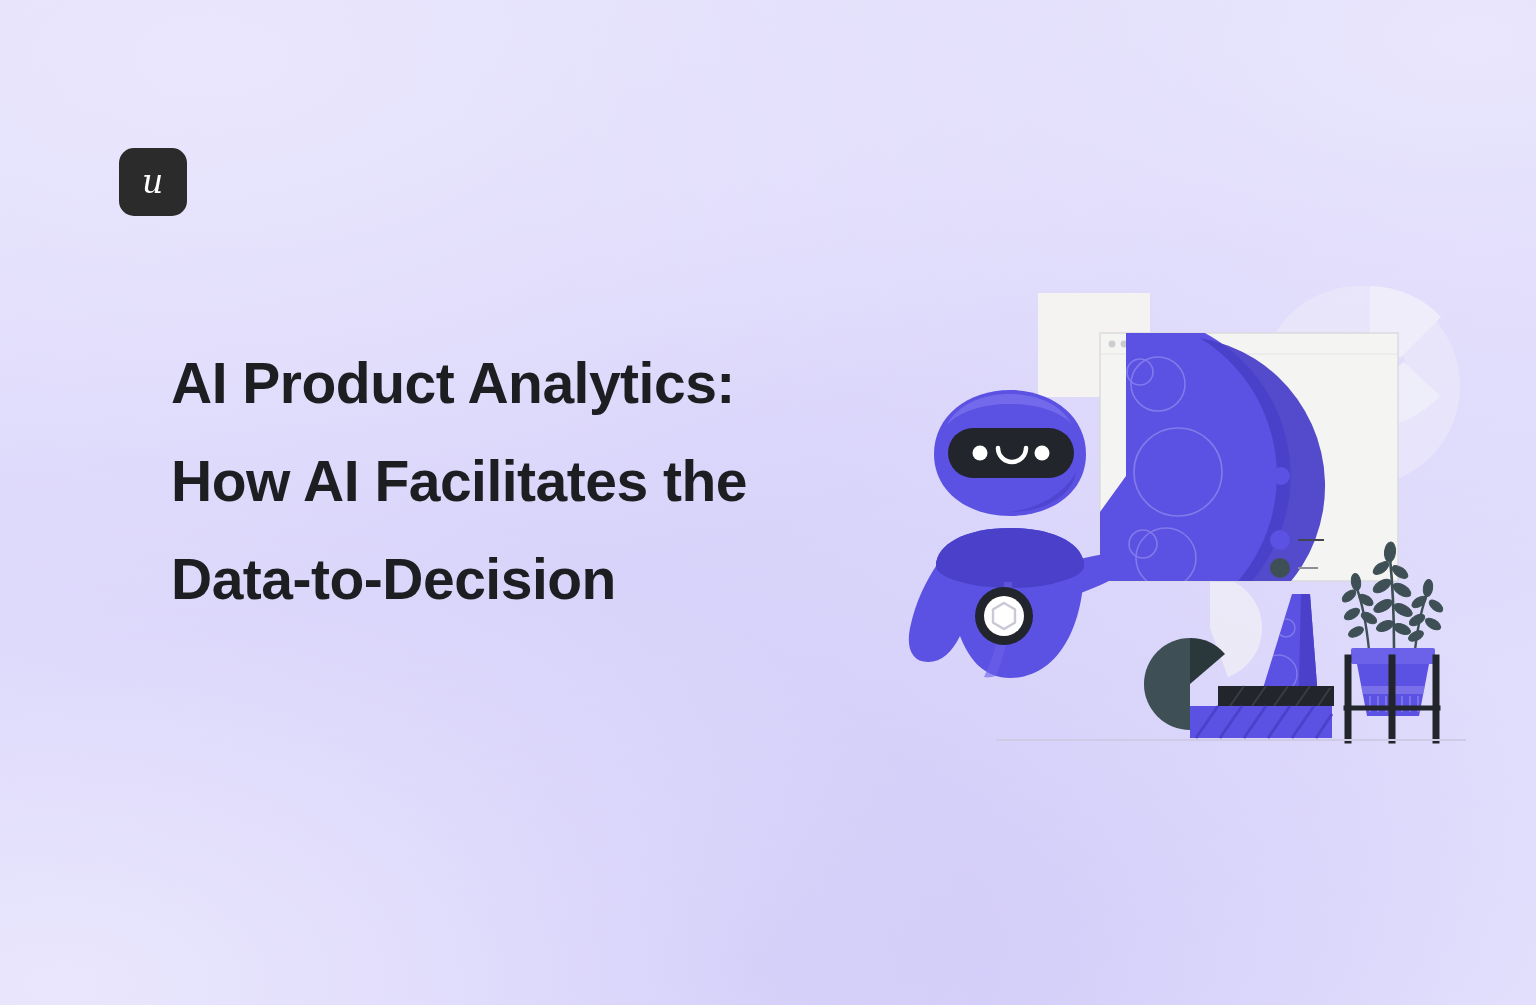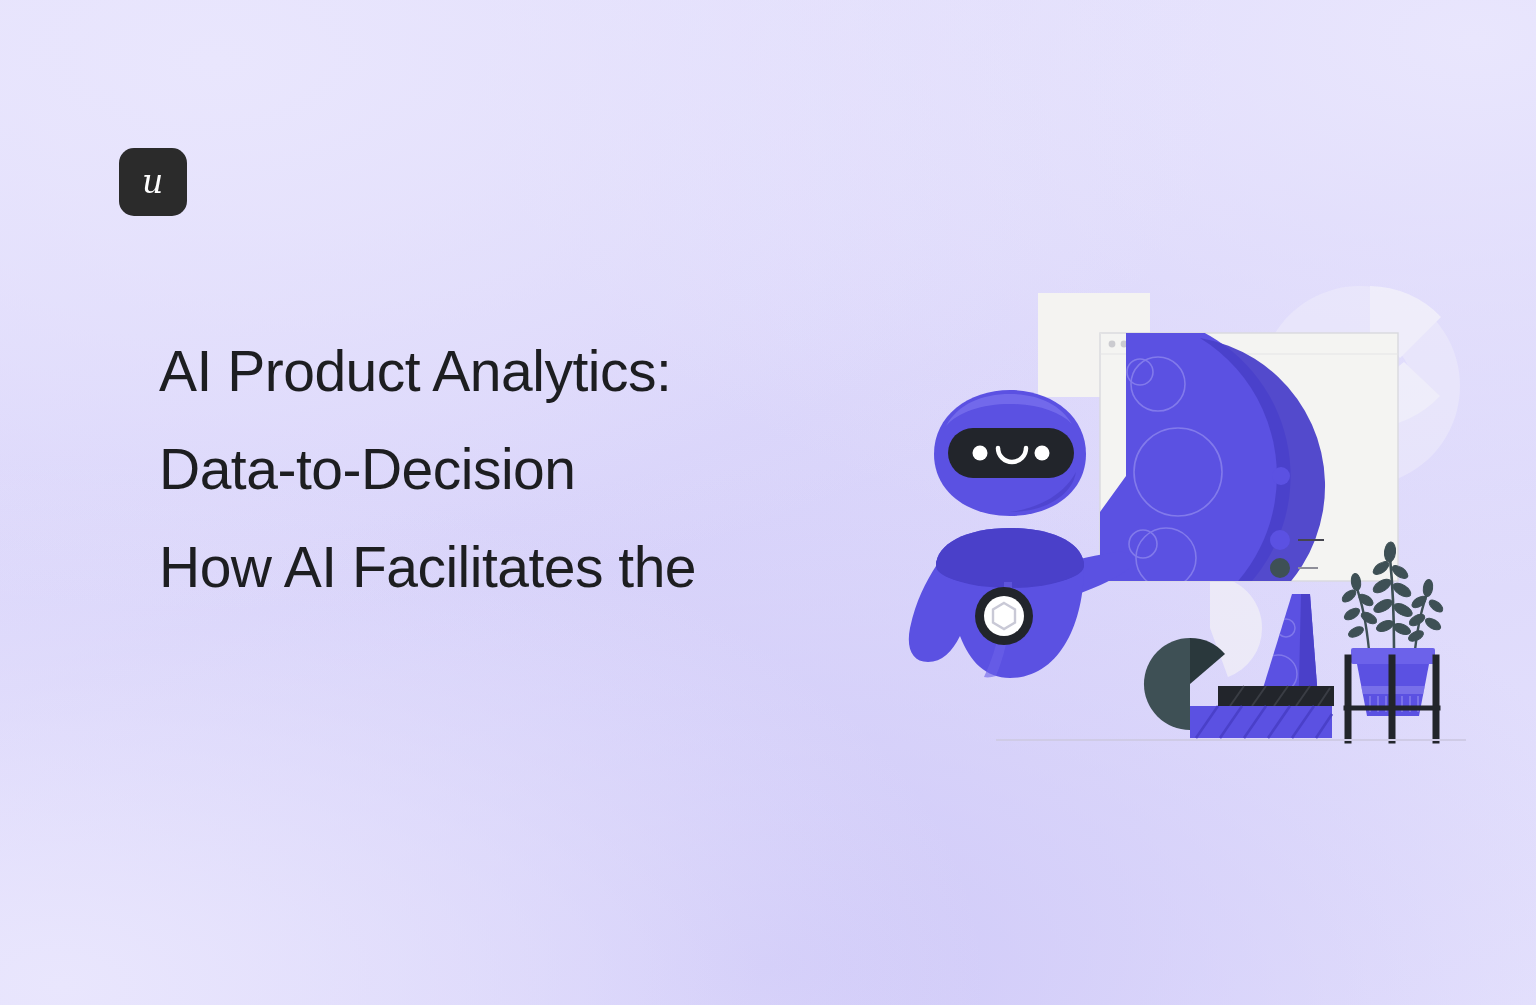--- a/index.html
+++ b/index.html
@@ -55,24 +55,24 @@
     letter-spacing: .5px;
     transform: translateY(-1px);
   }
 
   
   #headline {
     position: absolute;
     left: 155px;
     top: 318px;
     width: 740px;
-    margin: 4px;
+    margin: 16px;
     color: #1D1E21;
     font-family: "Liberation Sans", sans-serif;
-    font-weight: 400;
+    font-weight: 700;
     font-size: 57px;
     line-height: 98px;
     letter-spacing: -0.5px;
   }
   #headline .ln { display: block; white-space: nowrap; }
 
   
   #illustration {
     position: absolute;
     left: 900px;
@@ -87,22 +87,22 @@
 
 <div id="canvas">
   <div id="bg-base"></div>
 
   <div id="logo-mark">
     <span class="glyph">u</span>
   </div>
 
   <h1 id="headline">
     <span class="ln">AI Product Analytics:</span>
+    <span class="ln">How AI Facilitates the</span>
     <span class="ln">Data-to-Decision</span>
-    <span class="ln">How AI Facilitates the</span>
   </h1>
 
   <div id="illustration">
     <svg viewBox="0 0 580 470" xmlns="http://www.w3.org/2000/svg">
       <defs>
         <clipPath id="clipPieBig">
           <path d="M226 200 L226 38 A162 162 0 1 1 132 330 Z"></path>
         </clipPath>
         <clipPath id="clipSliceDark">
           <path d="M190 218 L60 175 A138 138 0 0 0 108 290 Z"></path>

